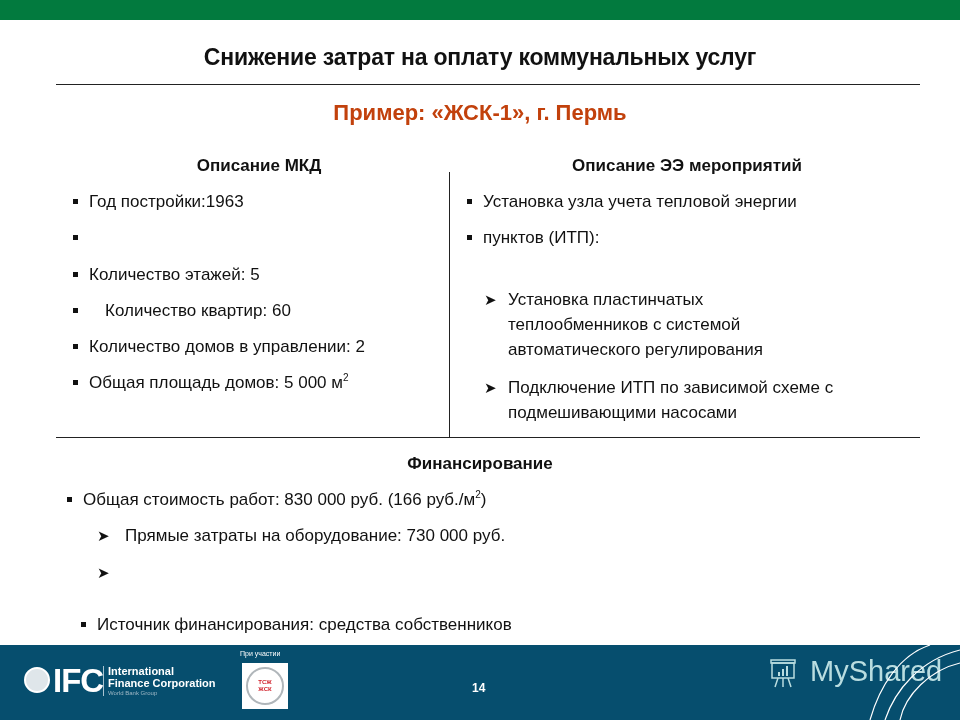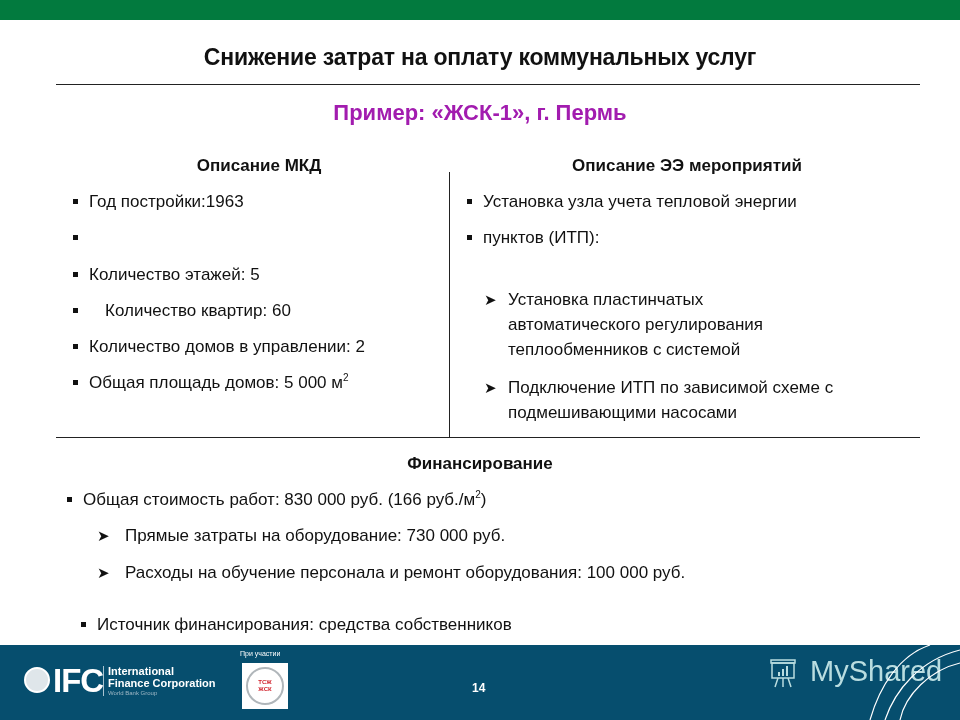--- a/index.html
+++ b/index.html
@@ -5,21 +5,21 @@
     * { box-sizing: border-box; margin: 0; padding: 0; }
     html, body { width: 960px; height: 720px; overflow: hidden; background: #ffffff; }
     body { position: relative; font-family: "Liberation Sans", sans-serif; color: #111; }
 
     .topbar { position: absolute; left: 0; top: 0; width: 960px; height: 20px; background: #027a3e; }
 
     .title { position: absolute; left: 0; top: 44px; width: 960px; text-align: center;
       font-size: 23px; font-weight: bold; letter-spacing: -0.2px; color: #111; }
     .rule { position: absolute; height: 1px; background: #222; }
     .subtitle { position: absolute; left: 0; top: 100px; width: 960px; text-align: center;
-      font-size: 22px; font-weight: bold; color: #a21caf; }
+      font-size: 22px; font-weight: bold; color: #c2410c; }
 
     .col-head { position: absolute; font-size: 17px; font-weight: bold; text-align: center; color: #111; }
 
     .vline { position: absolute; left: 449px; top: 172px; width: 1px; height: 265px; background: #222; }
 
     .item { position: absolute; font-size: 17px; line-height: 25px; color: #111; }
     .sq { display: inline-block; width: 5px; height: 5px; background: #111; position: absolute; left: 1px; top: 10px; }
     .arrow { position: absolute; left: 0; top: 0; font-size: 15px; line-height: 25px; color: #111; }
     sup { font-size: 10px; vertical-align: super; line-height: 0; }
 
@@ -90,22 +90,22 @@
   <span style="margin-left:17px;">Установка узла учета тепловой энергии</span>
 </div>
 <div class="item" style="left:466px; top:225px;">
   <span class="sq"></span>
   <div style="margin-left:17px;">пунктов (ИТП):</div>
 </div>
 
 <div class="item" style="left:484px; top:287px;">
   <span class="arrow">➤</span>
   <div style="margin-left:24px;">Установка пластинчатых</div>
+  <div style="margin-left:24px;">теплообменников с системой</div>
   <div style="margin-left:24px;">автоматического регулирования</div>
-  <div style="margin-left:24px;">теплообменников с системой</div>
 </div>
 <div class="item" style="left:484px; top:375px;">
   <span class="arrow">➤</span>
   <div style="margin-left:24px;">Подключение ИТП по зависимой схеме с</div>
   <div style="margin-left:24px;">подмешивающими насосами</div>
 </div>
 
 <div class="rule" style="left:56px; top:437px; width:864px;"></div>
 
 <div class="col-head" style="left:280px; top:454px; width:400px;">Финансирование</div>
@@ -113,21 +113,20 @@
 <div class="item" style="left:66px; top:487px;">
   <span class="sq"></span>
   <span style="margin-left:17px;">Общая стоимость работ: 830 000 руб. (166 руб./м</span><sup>2</sup><span>)</span>
 </div>
 <div class="item" style="left:97px; top:523px;">
   <span class="arrow">➤</span>
   <span style="margin-left:28px;">Прямые затраты на оборудование: 730 000 руб.</span>
 </div>
 <div class="item" style="left:97px; top:560px;">
   <span class="arrow">➤</span>
-  <span style="margin-left:28px;">Расходы на обучение персонала и ремонт оборудования: 100 000 руб.</span>
 </div>
 <div class="item" style="left:80px; top:612px;">
   <span class="sq"></span>
   <span style="margin-left:17px;">Источник финансирования: средства собственников</span>
 </div>
 
 <div class="footer"></div>
 <div class="ifc-emblem"></div>
 <div class="ifc-letters">IFC</div>
 <div class="ifc-divider"></div>

